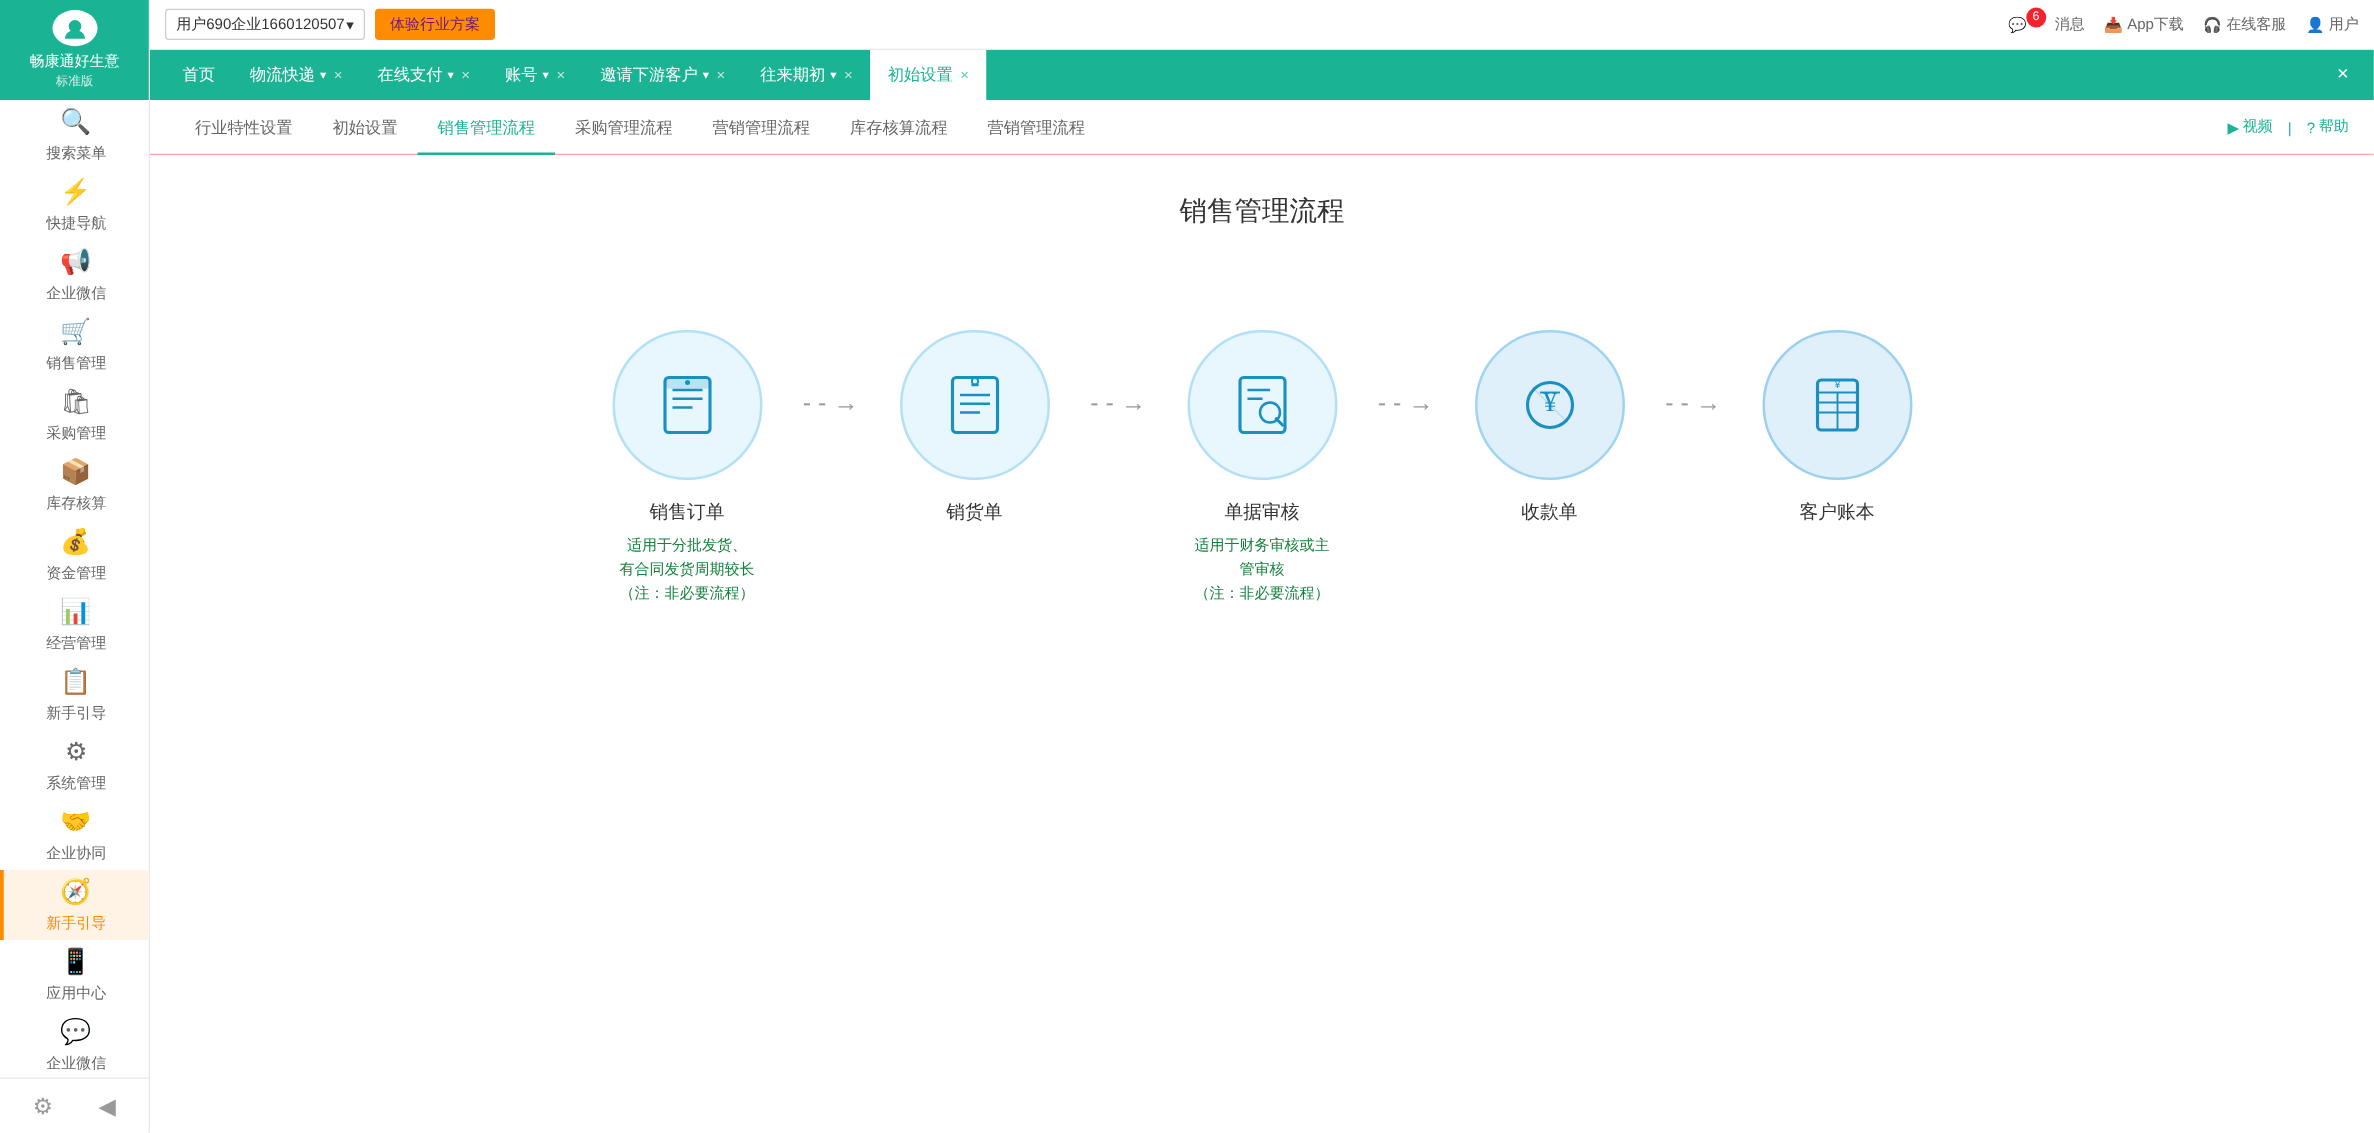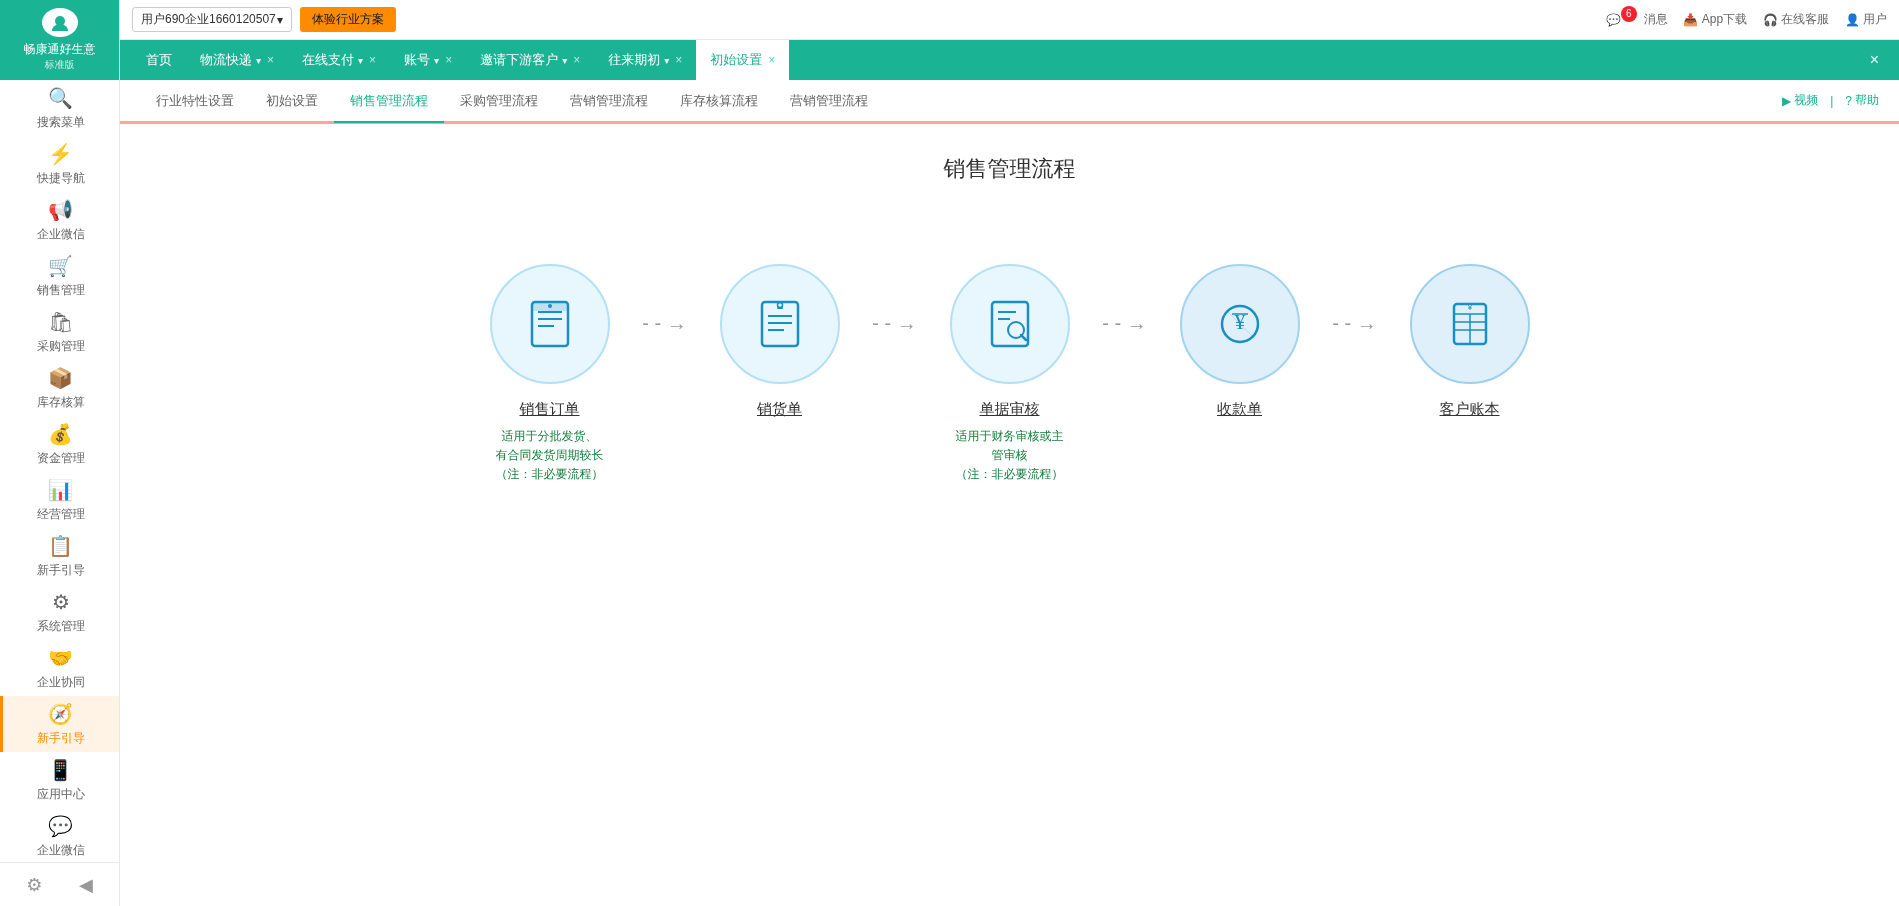--- a/index.html
+++ b/index.html
@@ -29,21 +29,21 @@
       padding: 3px 8px;
       font-size: 12px;
       color: #333;
       background: #fff;
       cursor: pointer;
       min-width: 160px;
       justify-content: space-between;
     }
     .trial-btn {
       background: #ff8c00;
-      color: #0f172a;
+      color: #701a75;
       border: none;
       border-radius: 3px;
       padding: 4px 12px;
       font-size: 12px;
       cursor: pointer;
     }
     .top-bar-right { display: flex; align-items: center; gap: 16px; font-size: 12px; color: #666; }
     .top-bar-right span { cursor: pointer; display: flex; align-items: center; gap: 3px; }
     .badge {
       background: #f5222d;
@@ -170,21 +170,21 @@
       right: 0;
       bottom: 0;
       background: #fff;
       overflow-y: auto;
     }
 
     
     .sub-tabs {
       display: flex;
       align-items: center;
-      border-bottom: 3px solid #fca5a5;
+      border-bottom: 1px solid #fca5a5;
       padding: 0 20px;
       height: 44px;
       background: #fff;
       position: sticky;
       top: 0;
       z-index: 10;
     }
     .sub-tab {
       padding: 0 16px;
       height: 44px;
@@ -251,21 +251,20 @@
       justify-content: center;
       margin-bottom: 16px;
     }
     .flow-circle svg { width: 56px; height: 56px; }
     .flow-label {
       font-size: 15px;
       font-weight: 500;
       color: #333;
       margin-bottom: 8px;
       text-align: right;
-      text-decoration: underline;
     }
     .flow-desc {
       font-size: 12px;
       color: #15803d;
       text-align: center;
       line-height: 1.6;
     }
     .flow-arrow {
       display: flex;
       align-items: center;

